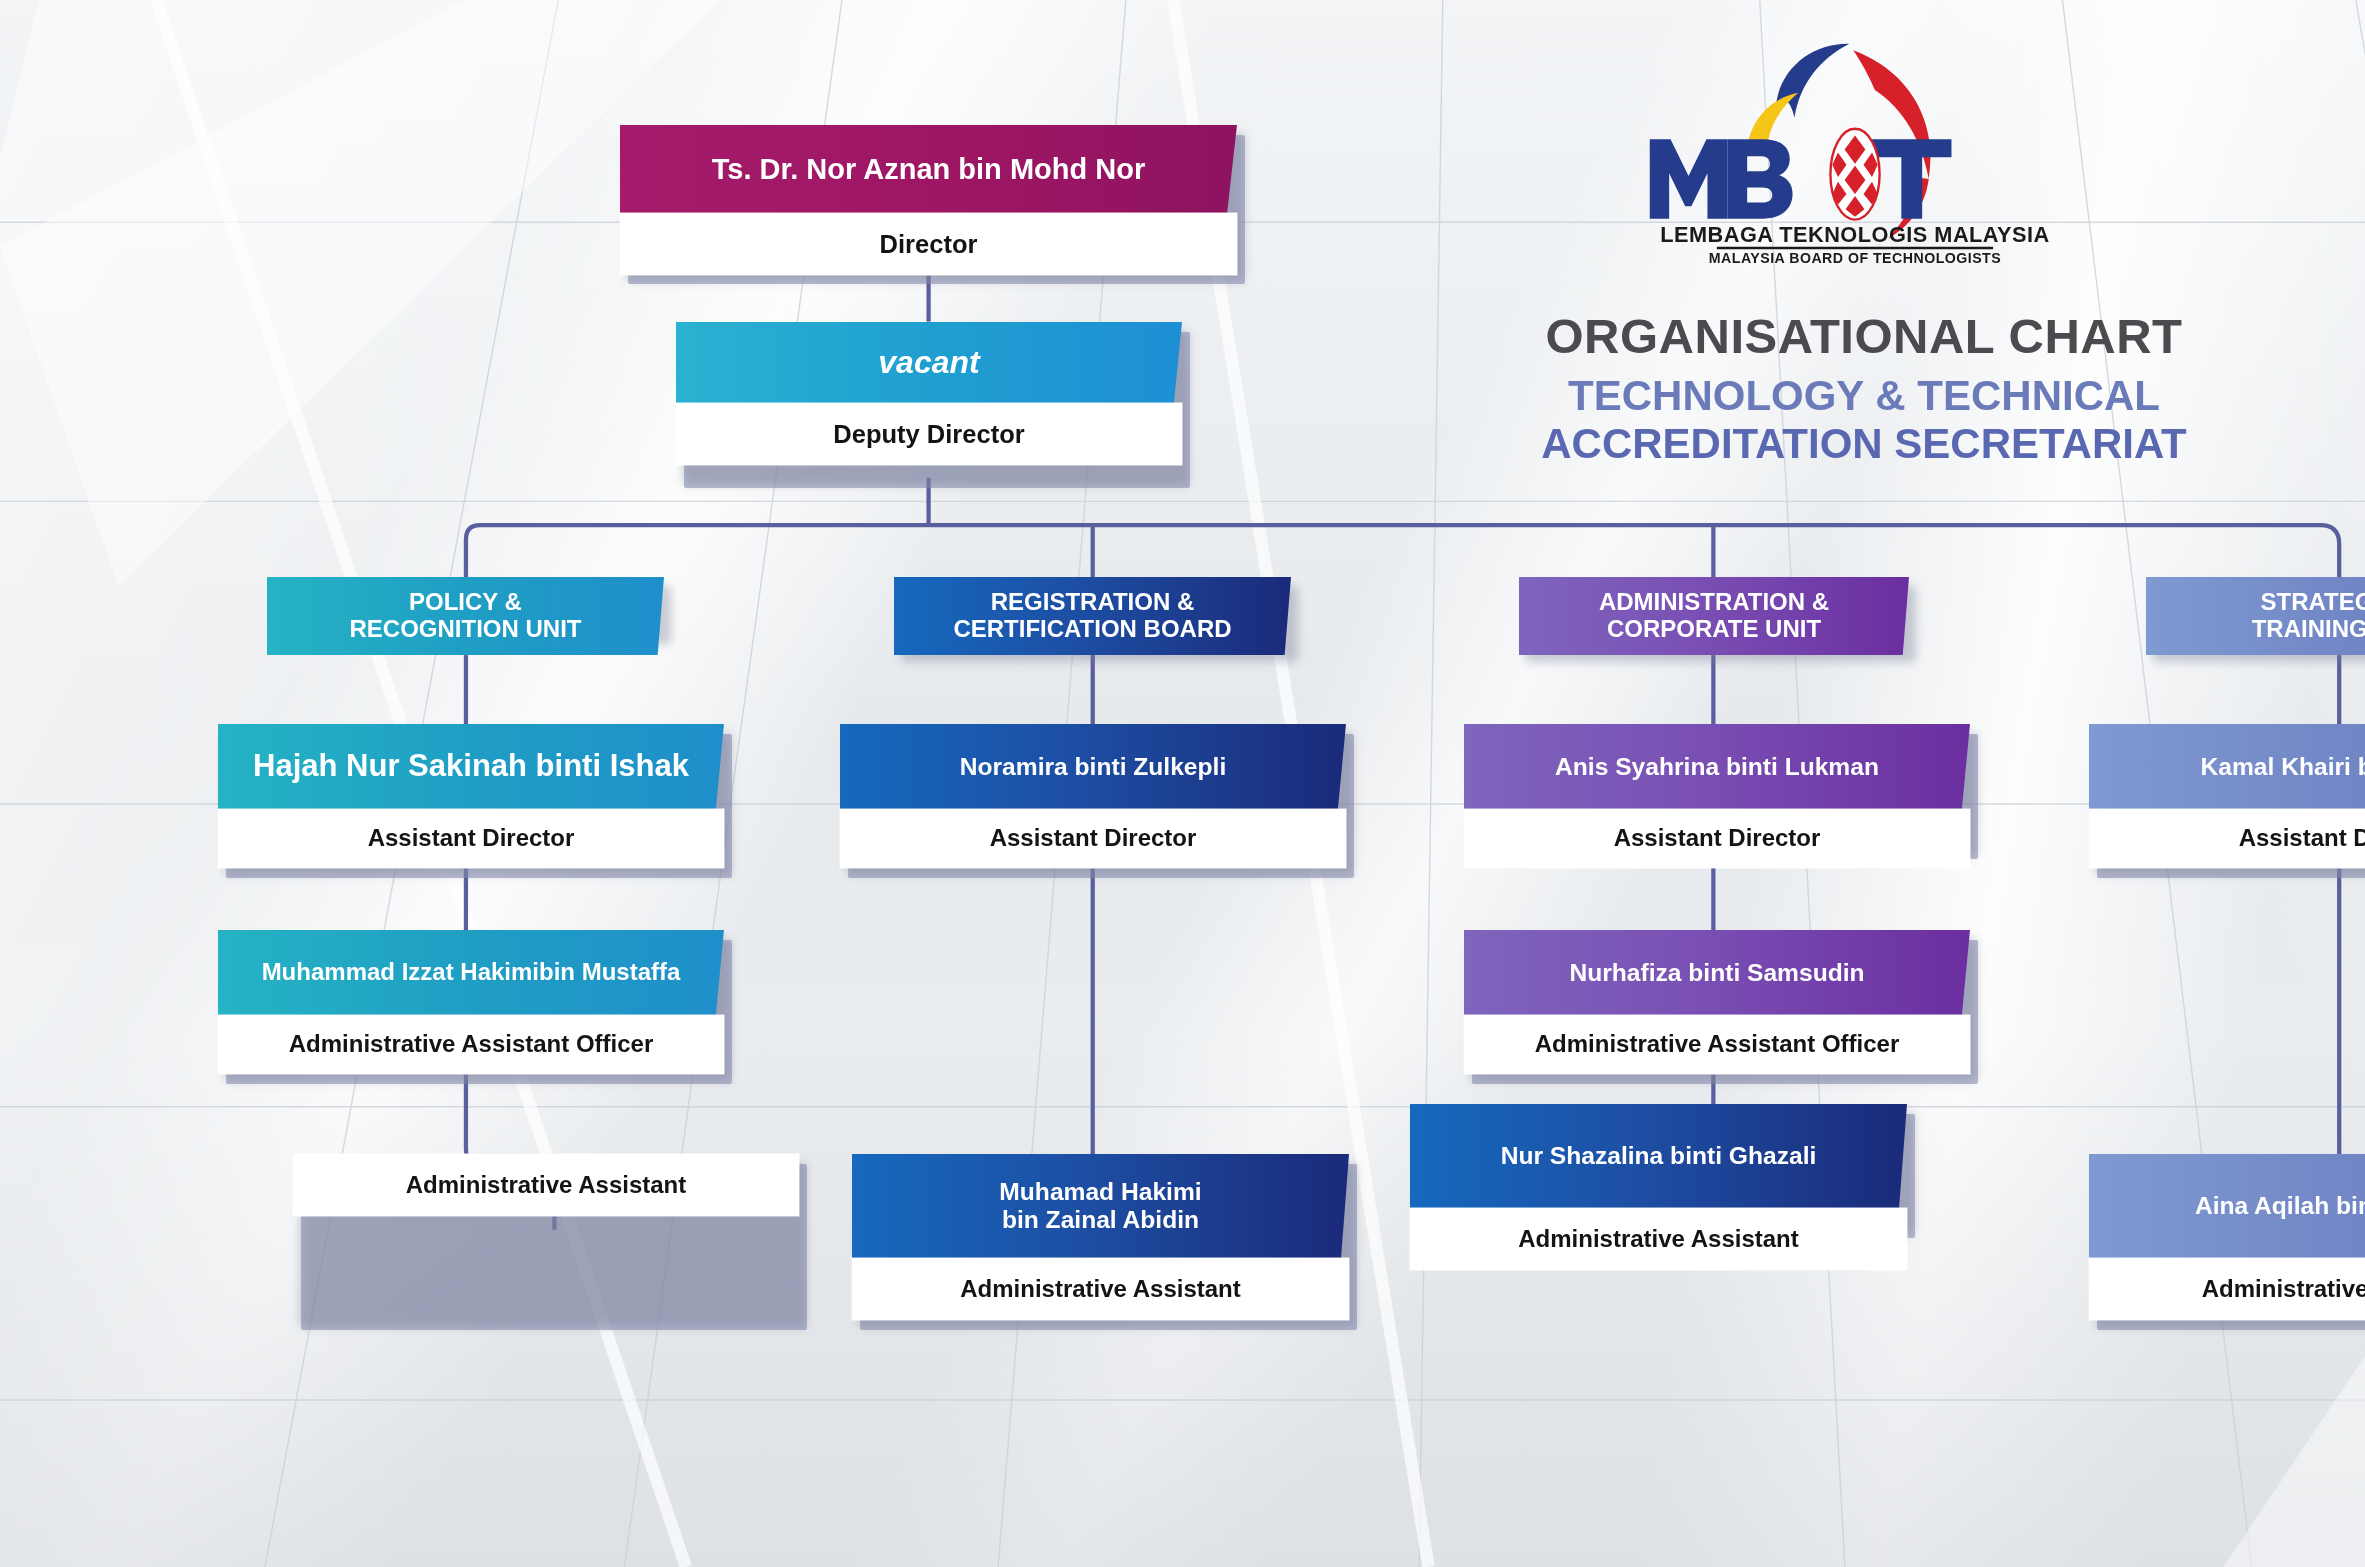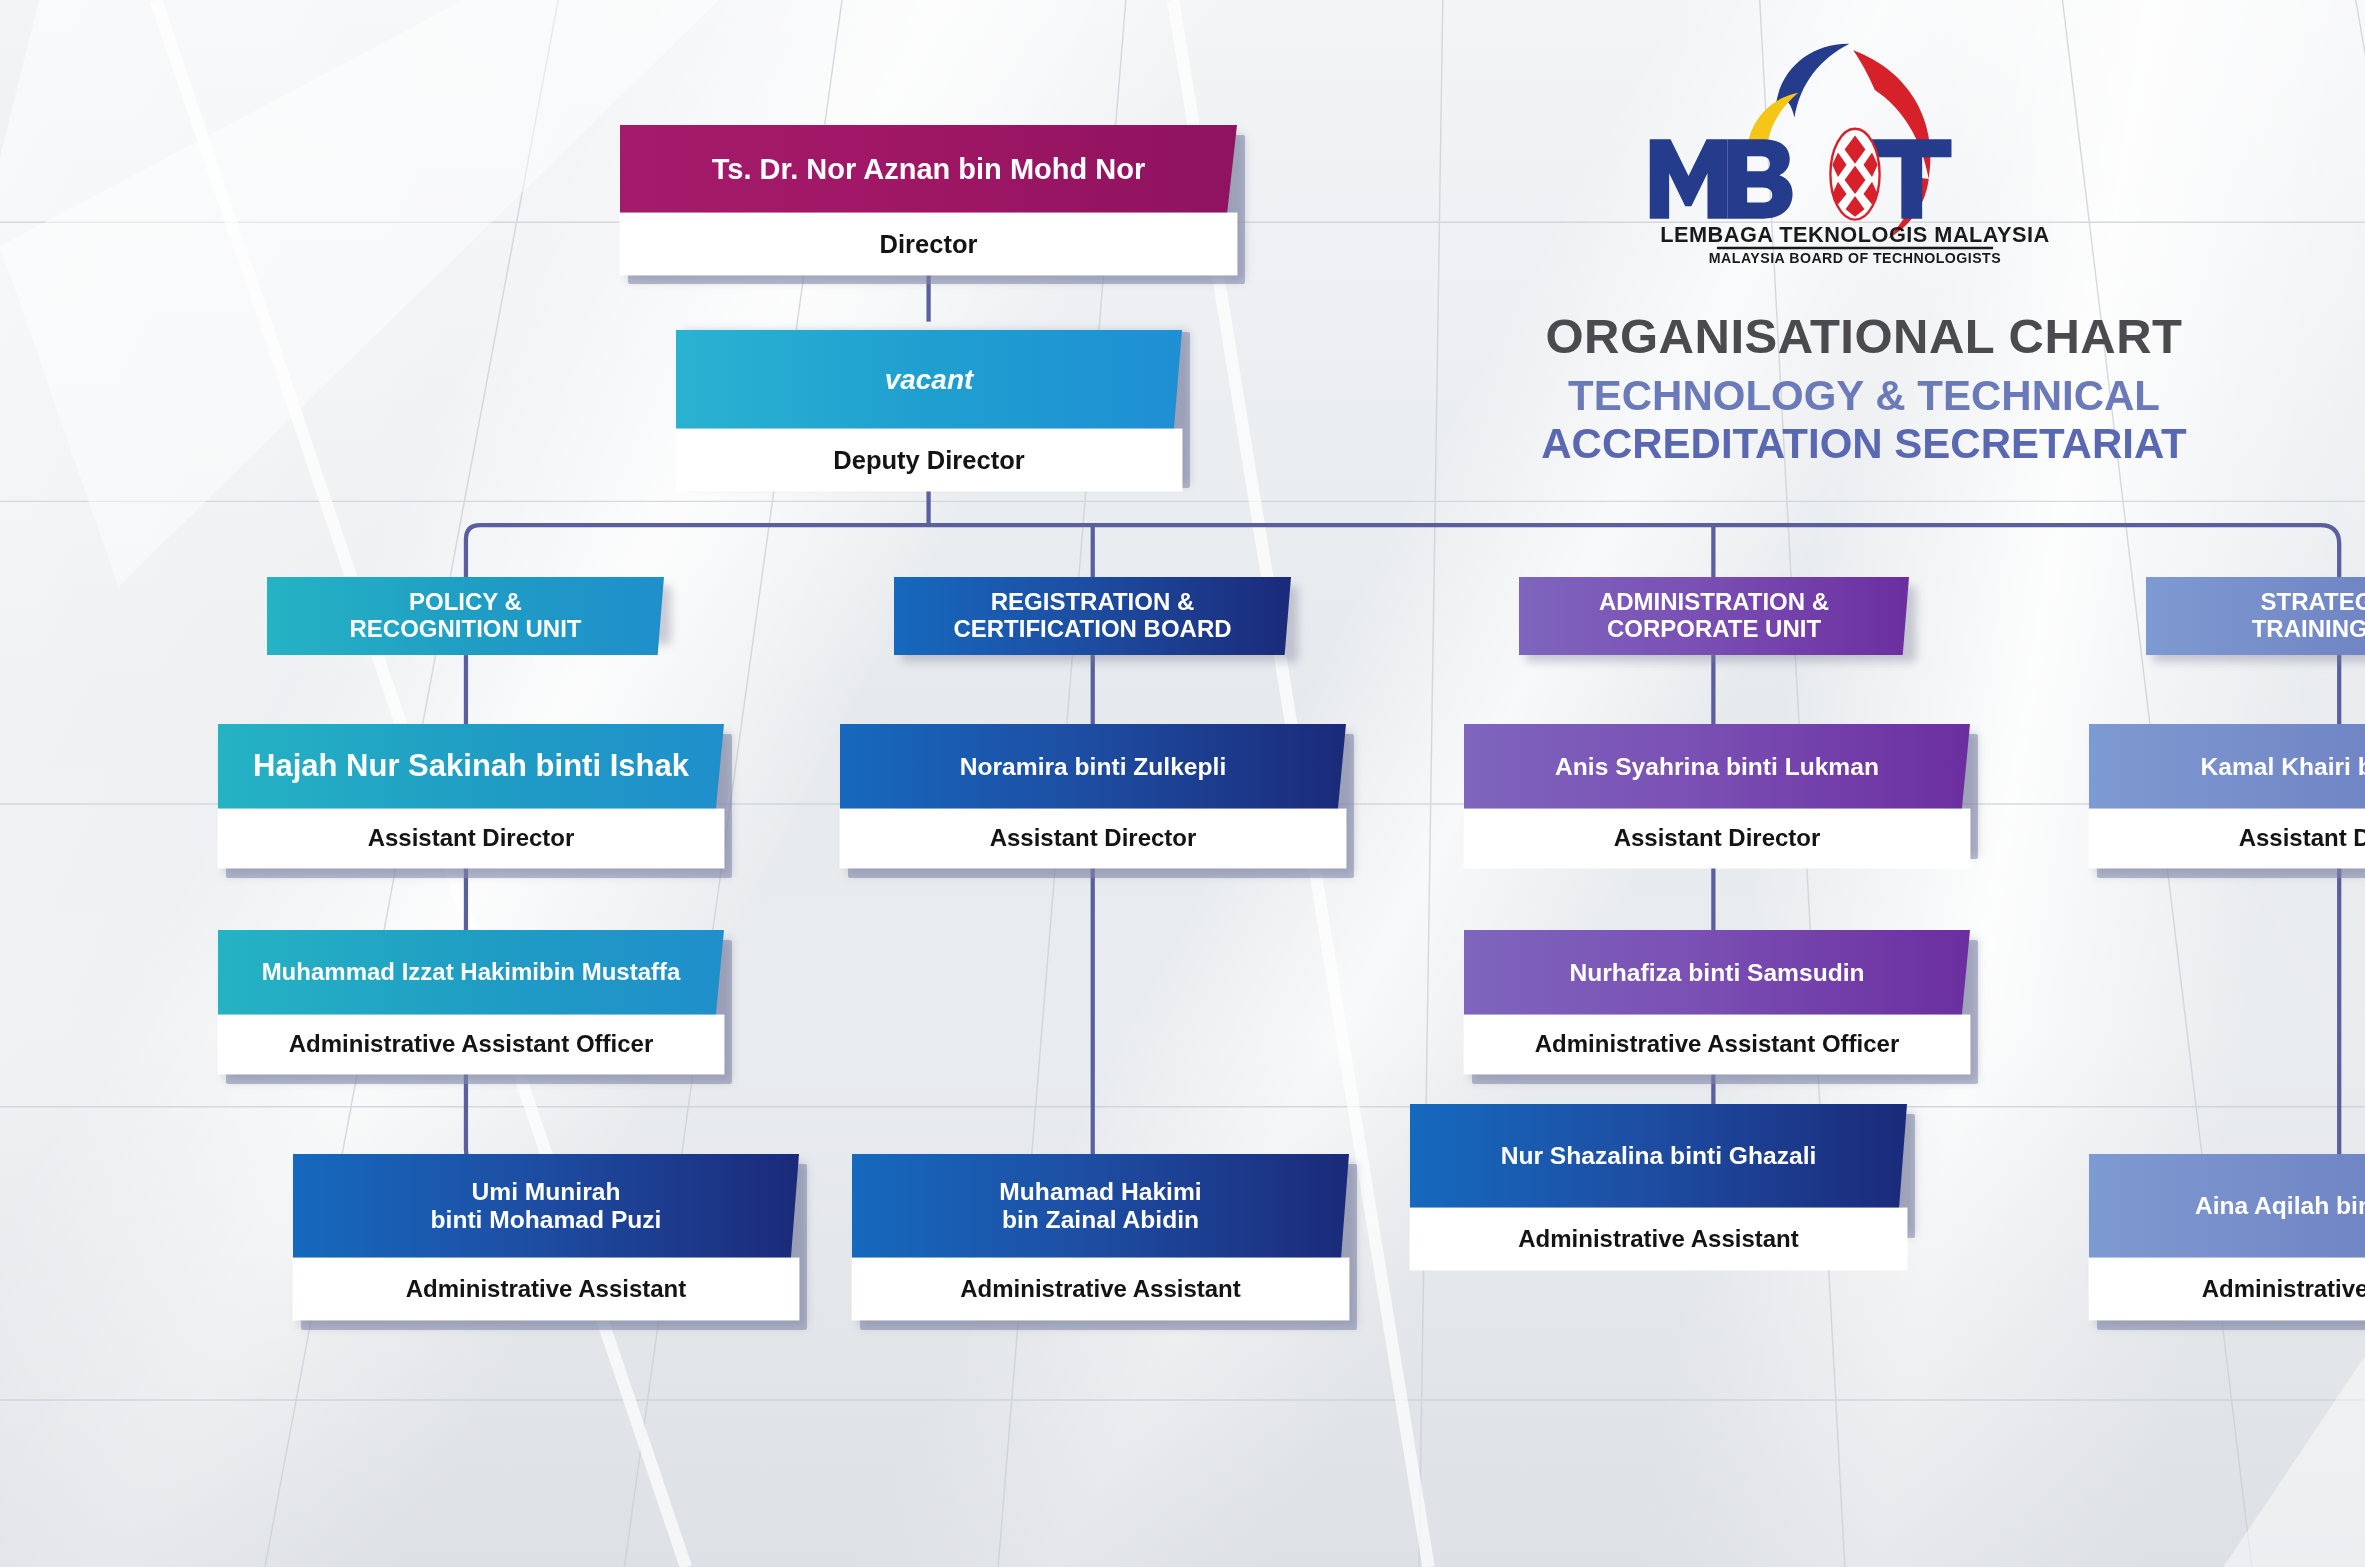--- a/index.html
+++ b/index.html
@@ -192,21 +192,21 @@
   <div class="body">
     <div class="name g-maroon" style="height:88px;font-size:29px;">Ts. Dr. Nor Aznan bin Mohd Nor</div>
     <div class="title" style="height:62px;font-size:25.5px;">Director</div>
   </div>
 </div>
 
 <div class="node" style="left:676px;top:322px;width:506px;height:156px;">
   <div class="stack"></div>
   <div class="shadow"></div>
   <div class="body">
-    <div class="name g-cyan italic" style="height:99px;font-size:28px;margin-top:8px;">vacant</div>
+    <div class="name g-cyan italic" style="height:81px;font-size:32px;">vacant</div>
     <div class="title" style="height:62px;font-size:25.5px;">Deputy Director</div>
   </div>
 </div>
 
 <div class="node" style="left:267px;top:577px;width:397px;height:60px;">
   <div class="shadow"></div>
   <div class="body">
     <div class="name g-teal" style="height:78px;font-size:24px;flex-direction:column;">
       <span>POLICY &amp;</span>
       <span>RECOGNITION UNIT</span>
@@ -298,24 +298,20 @@
   <div class="body">
     <div class="name g-purple" style="height:85px;font-size:24.6px;">Nurhafiza binti Samsudin</div>
     <div class="title" style="height:59px;font-size:24px;">Administrative Assistant Officer</div>
   </div>
 </div>
 
 <div class="node" style="left:293px;top:1154px;width:506px;height:166px;">
   <div class="stack"></div>
   <div class="shadow"></div>
   <div class="body">
-    <div class="name g-blue" style="height:104px;font-size:24.6px;flex-direction:column;">
-      <span>Umi Munirah</span>
-      <span>binti Mohamad Puzi</span>
-    </div>
     <div class="title" style="height:62px;font-size:24px;">Administrative Assistant</div>
   </div>
 </div>
 
 <div class="node" style="left:852px;top:1154px;width:497px;height:166px;">
   <div class="stack"></div>
   <div class="shadow"></div>
   <div class="body">
     <div class="name g-blue" style="height:104px;font-size:24.6px;flex-direction:column;">
       <span>Muhamad Hakimi</span>

